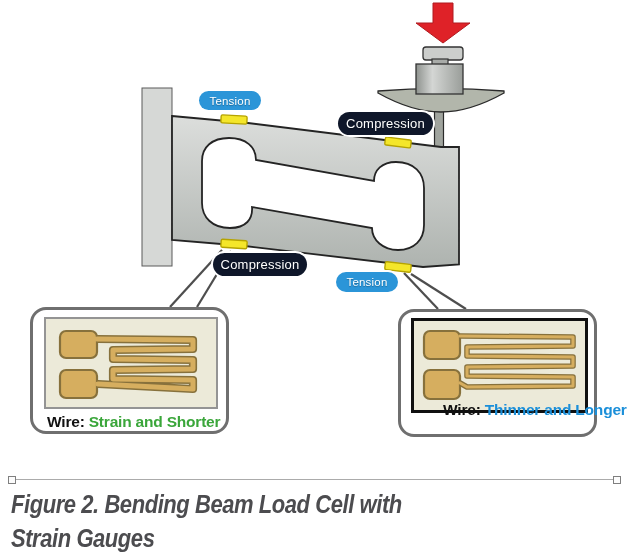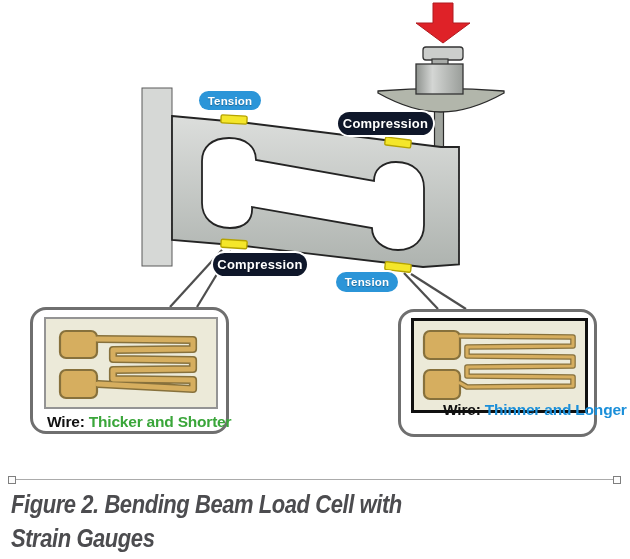--- a/index.html
+++ b/index.html
@@ -3,21 +3,21 @@
 <meta charset="utf-8">
 <style>
   html,body{margin:0;padding:0;background:#fff;}
   #stage{
     position:relative;width:630px;height:559px;background:#fff;overflow:hidden;
     font-family:"Liberation Sans",sans-serif;
   }
   #art{position:absolute;left:0;top:0;}
   .pill{
     position:absolute;display:flex;align-items:center;justify-content:center;
-    color:#fff;font-weight:bold;border-radius:999px;
+    color:#fff;font-weight:normal;border-radius:999px;
     box-shadow:0 0 0 2px #ffffff;
     text-shadow:0 1px 1px rgba(0,0,0,.3);
     letter-spacing:.2px;white-space:nowrap;z-index:5;
   }
   .pill.blue{background:#2b95d8;}
   .pill.green{background:#0f172a;}
   #pill-tension-top{left:199px;top:91px;width:62px;height:19px;font-size:11.5px;}
   #pill-compression-top{left:338px;top:112px;width:95px;height:23px;font-size:13px;}
   #pill-compression-bottom{left:213px;top:253px;width:94px;height:23px;font-size:13px;}
   #pill-tension-bottom{left:336px;top:272px;width:62px;height:20px;font-size:11.5px;}
@@ -110,21 +110,21 @@
     <div class="gauge-img">
       <svg width="170" height="88" viewBox="0 0 170 88">
         <path d="M51,20 L147,21 L147,30 L67,31 L67,40 L147,41 L147,50 L67,51 L67,60 L147,61 L147,70 L52,65" fill="none" stroke="#87713c" stroke-width="8.2" stroke-linejoin="round" stroke-linecap="round"></path>
         <rect x="14" y="12" width="37" height="27" rx="6" fill="#d6ae5f" stroke="#87713c" stroke-width="2.2"></rect>
         <rect x="14" y="51" width="37" height="28" rx="6" fill="#d6ae5f" stroke="#87713c" stroke-width="2.2"></rect>
         <path d="M51,20 L147,21 L147,30 L67,31 L67,40 L147,41 L147,50 L67,51 L67,60 L147,61 L147,70 L52,65" fill="none" stroke="#d6ae5f" stroke-width="5" stroke-linejoin="round" stroke-linecap="round"></path>
       </svg>
     </div>
     <div class="wire-line">
       <span>Wire:</span>
-      <span class="wire-desc green">Thicker and Shorter</span>
+      <span class="wire-desc green">Strain and Shorter</span>
     </div>
   </div>
 
   <div class="callout" id="callout-right">
     <div class="gauge-img">
       <svg width="171" height="89" viewBox="0 0 171 89">
         <path d="M46,15 L159,16 L159,25 L53,26 L53,35 L159,36 L159,45 L53,46 L53,55 L159,56 L159,65 L53,66 L46,62" fill="none" stroke="#87713c" stroke-width="5.6" stroke-linejoin="round" stroke-linecap="round"></path>
         <rect x="10" y="10" width="36" height="28" rx="6" fill="#d6ae5f" stroke="#87713c" stroke-width="2.2"></rect>
         <rect x="10" y="49" width="36" height="29" rx="6" fill="#d6ae5f" stroke="#87713c" stroke-width="2.2"></rect>
         <path d="M46,15 L159,16 L159,25 L53,26 L53,35 L159,36 L159,45 L53,46 L53,55 L159,56 L159,65 L53,66 L46,62" fill="none" stroke="#d6ae5f" stroke-width="3.1" stroke-linejoin="round" stroke-linecap="round"></path>

